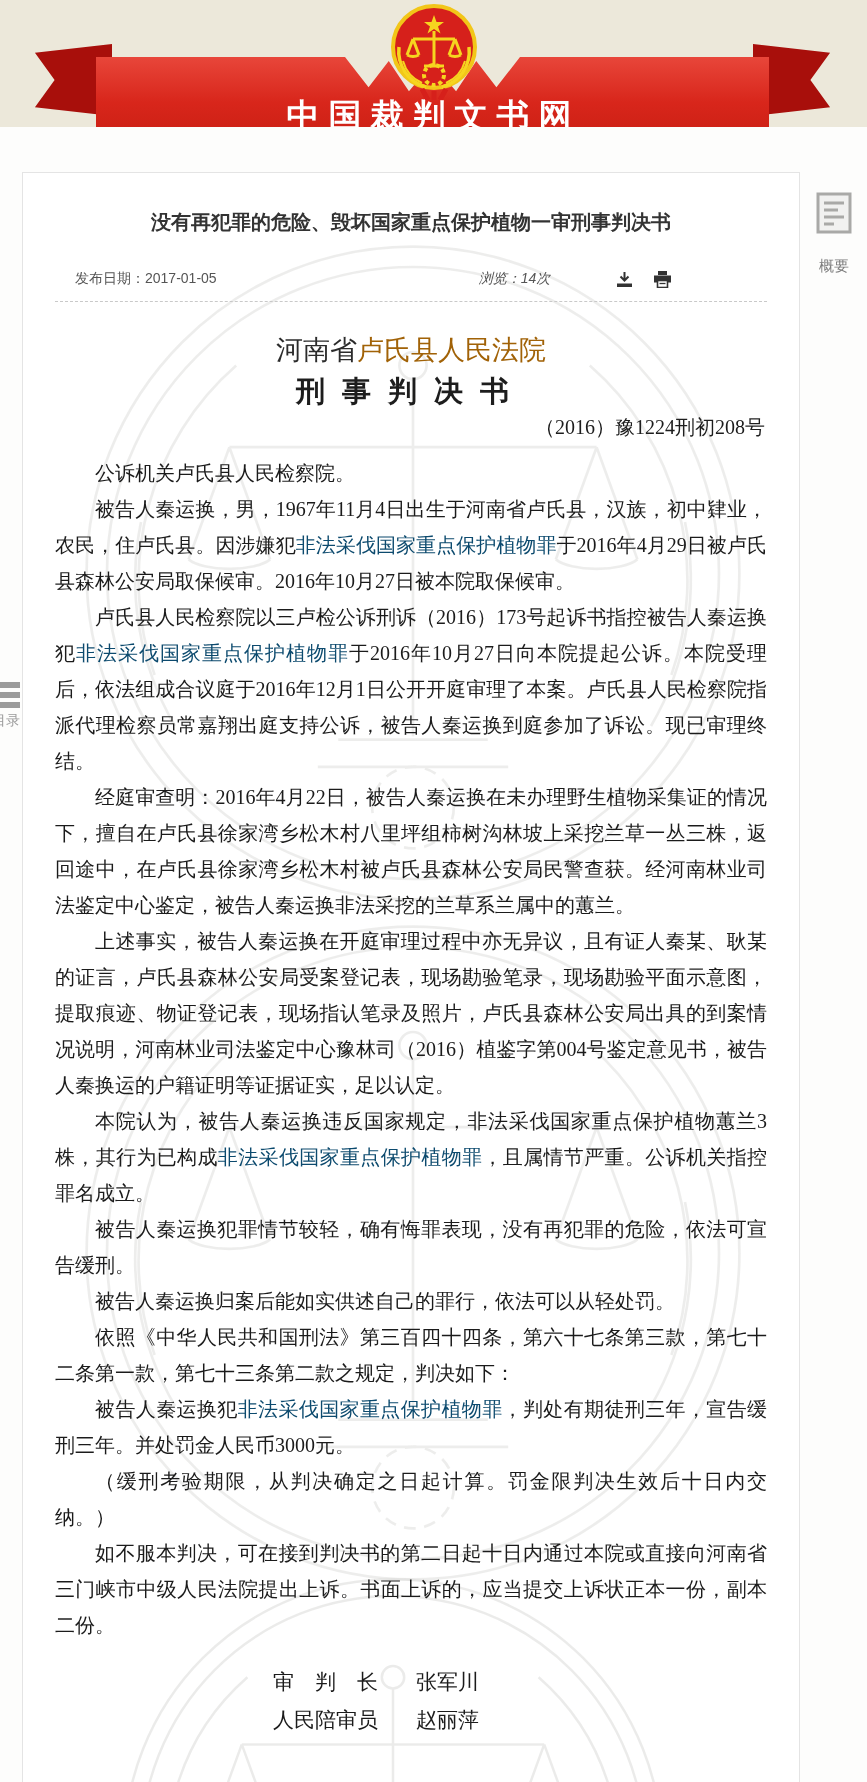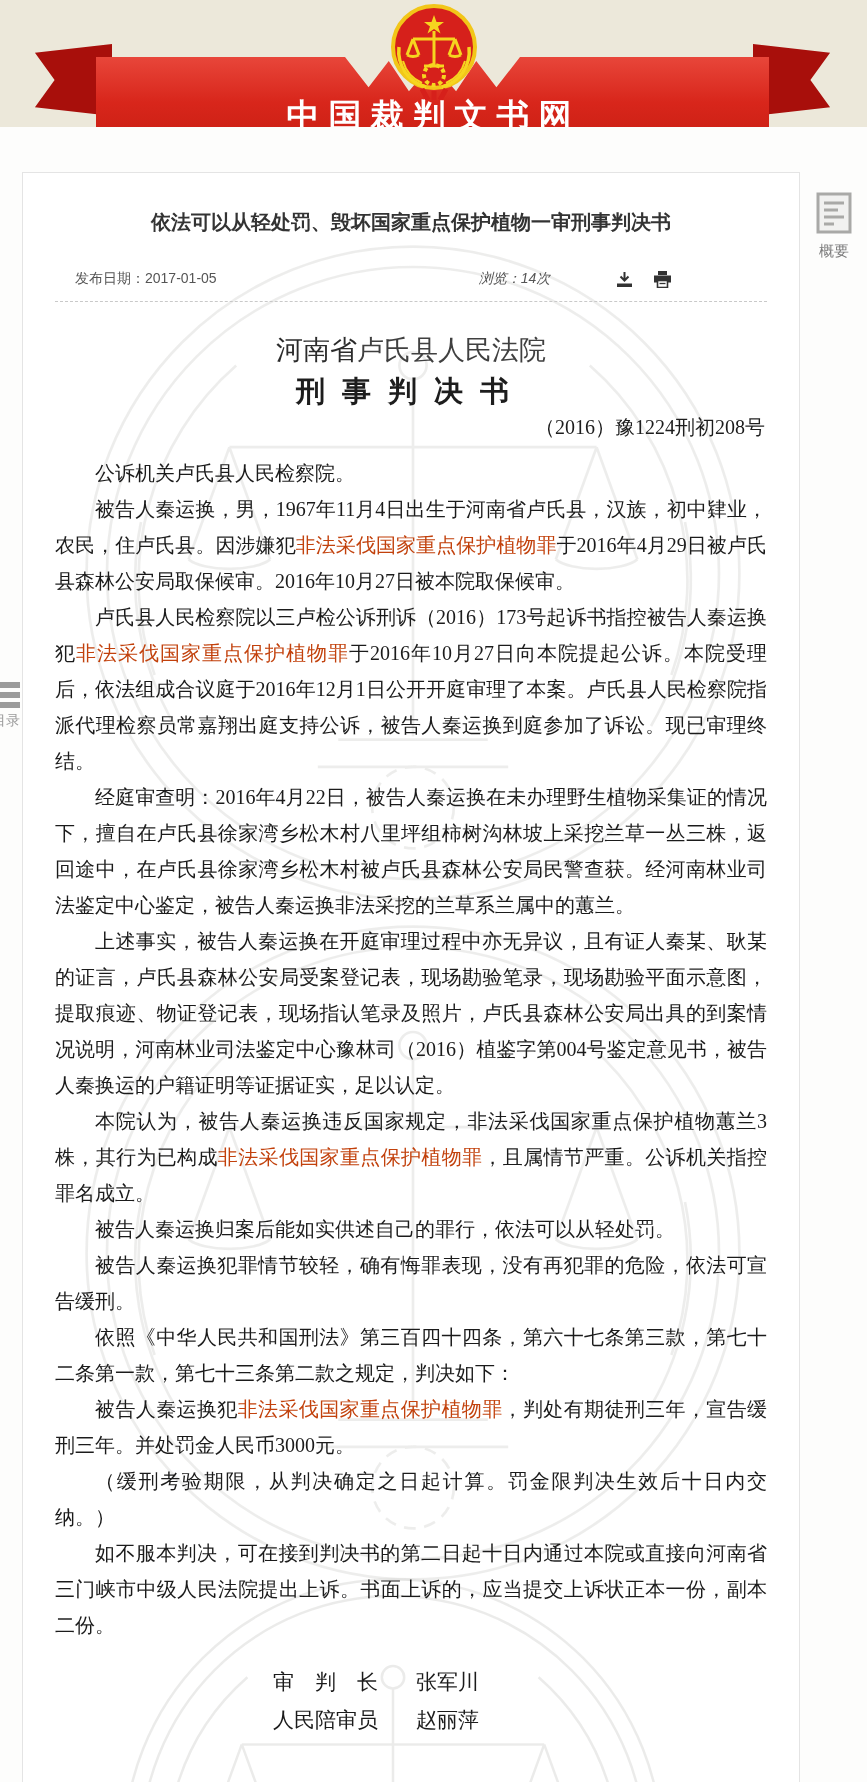--- a/index.html
+++ b/index.html
@@ -23,21 +23,21 @@
     position:absolute;right:32px;top:44px;width:82px;height:72px;background:#a80f0b;z-index:0;
     clip-path:polygon(0% 0%,94% 12%,70% 50%,94% 88%,0% 100%);
   }
   .emblem{position:absolute;left:50%;transform:translateX(-50%);top:3px;z-index:3;}
   .site-title{position:absolute;top:94px;left:0;width:100%;text-align:center;z-index:2;
     color:#fff;font-size:33px;font-weight:bold;letter-spacing:9px;}
   .site-sub{position:absolute;top:136px;left:0;width:100%;text-align:center;z-index:2;
     color:#fff;font-size:13px;font-weight:bold;letter-spacing:.5px;}
   
   .tab-summary{position:absolute;right:4px;top:192px;width:58px;text-align:center;cursor:pointer;}
-  .tab-summary .lbl{display:block;margin-top:4px;color:#7c7c7c;font-size:15px;}
+  .tab-summary .lbl{display:block;margin-top:19px;color:#7c7c7c;font-size:15px;}
   .tab-toc{position:absolute;left:-12px;top:678px;width:44px;cursor:pointer;}
   .tab-toc .bar{width:32px;height:6px;background:#9b9b9b;margin:4px 0;}
   .tab-toc .lbl{color:#9b9b9b;font-size:14px;margin-top:3px;display:block;padding-left:4px;}
   
   .card{
     position:absolute;left:22px;top:172px;width:778px;height:1660px;
     background:#fff;border:1px solid #e4e4e4;box-sizing:border-box;
     padding:0 32px;
   }
   .wm{position:absolute;z-index:0;opacity:.55;pointer-events:none;}
@@ -47,30 +47,30 @@
     margin-top:34px;display:flex;align-items:center;
     border-bottom:1px dashed #c9c9c9;padding-bottom:13px;
     font-size:14px;color:#555;
   }
   .meta-publish{margin-left:20px;}
   .meta-views{margin-left:262px;font-style:italic;}
   .meta-icons{margin-left:66px;display:flex;gap:20px;}
   .icon-btn{cursor:pointer;display:inline-block;line-height:0;}
   .serif{font-family:"Liberation Serif","DejaVu Serif",serif;}
   .court-line{margin-top:30px;text-align:center;font-size:27px;color:#2b2b2b;}
-  .court-red{color:#404040;font-family:Liberation Mono, monospace;}
+  .court-red{color:#a16207;font-family:Liberation Mono, monospace;}
   .doc-type{text-align:center;font-size:29px;font-weight:bold;color:#1d1d1d;letter-spacing:17px;margin-top:4px;}
   .case-no{text-align:right;font-size:20px;color:#1d1d1d;margin-top:2px;padding-right:2px;}
   .body-wrap{margin-top:14px;}
   .body-para{
     margin:0;font-size:20px;line-height:36px;color:#1b1b1b;
     text-align:justify;text-indent:2em;
     font-family:"Liberation Serif","DejaVu Serif",serif;
   }
-  .red-term{color:#c2410c;}
+  .red-term{color:#0c4a6e;}
   .sig-block{margin-top:20px;font-size:21px;line-height:38px;color:#1b1b1b;}
   .sig-row{text-align:center;padding-right:70px;}
   .sig-row .name{margin-left:1.8em;}
 </style>
 </head>
 <body>
 
 <header class="banner">
   <div class="ribbon-tail-left"></div>
   <div class="ribbon-tail-right"></div>
@@ -165,21 +165,21 @@
     <line x1="200" y1="86" x2="200" y2="296"></line>
     <line x1="92" y1="126" x2="308" y2="126"></line>
     <path d="M92,126 L68,192 M92,126 L116,192 M68,192 A26,9 0 0 0 116,192"></path>
     <path d="M308,126 L284,192 M308,126 L332,192 M284,192 A26,9 0 0 0 332,192"></path>
     <line x1="156" y1="298" x2="244" y2="298"></line>
       <line x1="144" y1="314" x2="256" y2="314"></line>
     <circle cx="200" cy="338" r="24" stroke-dasharray="7,5"></circle>
   </svg>
 
   <div class="card-content">
-    <h2 class="doc-title">依法可以从轻处罚、毁坏国家重点保护植物一审刑事判决书</h2>
+    <h2 class="doc-title">没有再犯罪的危险、毁坏国家重点保护植物一审刑事判决书</h2>
 
     <div class="meta-row">
       <span class="meta-publish">
         <span>发布日期：</span><span>2017-01-05</span>
       </span>
       <span class="meta-views">
         <span>浏览：</span><span>14次</span>
       </span>
       <span class="meta-icons">
         <span class="icon-btn">
@@ -207,22 +207,22 @@
 
     <div class="case-no serif">（2016）豫1224刑初208号</div>
 
     <div class="body-wrap">
         <p class="body-para"><span>公诉机关卢氏县人民检察院。</span></p>
         <p class="body-para"><span>被告人秦运换，男，1967年11月4日出生于河南省卢氏县，汉族，初中肄业，农民，住卢氏县。因涉嫌犯</span><span class="red-term">非法采伐国家重点保护植物罪</span><span>于2016年4月29日被卢氏县森林公安局取保候审。2016年10月27日被本院取保候审。</span></p>
         <p class="body-para"><span>卢氏县人民检察院以三卢检公诉刑诉（2016）173号起诉书指控被告人秦运换犯</span><span class="red-term">非法采伐国家重点保护植物罪</span><span>于2016年10月27日向本院提起公诉。本院受理后，依法组成合议庭于2016年12月1日公开开庭审理了本案。卢氏县人民检察院指派代理检察员常嘉翔出庭支持公诉，被告人秦运换到庭参加了诉讼。现已审理终结。</span></p>
         <p class="body-para"><span>经庭审查明：2016年4月22日，被告人秦运换在未办理野生植物采集证的情况下，擅自在卢氏县徐家湾乡松木村八里坪组柿树沟林坡上采挖兰草一丛三株，返回途中，在卢氏县徐家湾乡松木村被卢氏县森林公安局民警查获。经河南林业司法鉴定中心鉴定，被告人秦运换非法采挖的兰草系兰属中的蕙兰。</span></p>
         <p class="body-para"><span>上述事实，被告人秦运换在开庭审理过程中亦无异议，且有证人秦某、耿某的证言，卢氏县森林公安局受案登记表，现场勘验笔录，现场勘验平面示意图，提取痕迹、物证登记表，现场指认笔录及照片，卢氏县森林公安局出具的到案情况说明，河南林业司法鉴定中心豫林司（2016）植鉴字第004号鉴定意见书，被告人秦换运的户籍证明等证据证实，足以认定。</span></p>
         <p class="body-para"><span>本院认为，被告人秦运换违反国家规定，非法采伐国家重点保护植物蕙兰3株，其行为已构成</span><span class="red-term">非法采伐国家重点保护植物罪</span><span>，且属情节严重。公诉机关指控罪名成立。</span></p>
+        <p class="body-para"><span>被告人秦运换犯罪情节较轻，确有悔罪表现，没有再犯罪的危险，依法可宣告缓刑。</span></p>
         <p class="body-para"><span>被告人秦运换归案后能如实供述自己的罪行，依法可以从轻处罚。</span></p>
-        <p class="body-para"><span>被告人秦运换犯罪情节较轻，确有悔罪表现，没有再犯罪的危险，依法可宣告缓刑。</span></p>
         <p class="body-para"><span>依照《中华人民共和国刑法》第三百四十四条，第六十七条第三款，第七十二条第一款，第七十三条第二款之规定，判决如下：</span></p>
         <p class="body-para"><span>被告人秦运换犯</span><span class="red-term">非法采伐国家重点保护植物罪</span><span>，判处有期徒刑三年，宣告缓刑三年。并处罚金人民币3000元。</span></p>
         <p class="body-para"><span>（缓刑考验期限，从判决确定之日起计算。罚金限判决生效后十日内交纳。）</span></p>
         <p class="body-para"><span>如不服本判决，可在接到判决书的第二日起十日内通过本院或直接向河南省三门峡市中级人民法院提出上诉。书面上诉的，应当提交上诉状正本一份，副本二份。</span></p>
       </div>
 
     <div class="sig-block serif">
         <div class="sig-row"><span>审　判　长</span><span class="name">张军川</span></div>
         <div class="sig-row"><span>人民陪审员</span><span class="name">赵丽萍</span></div>
       </div>

